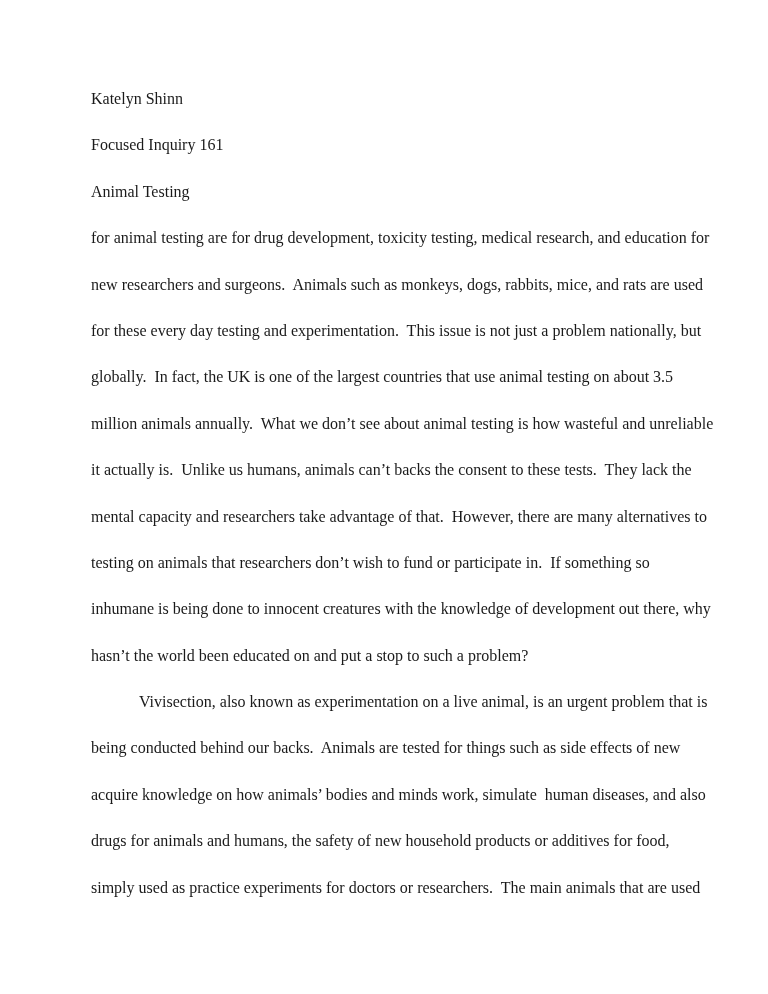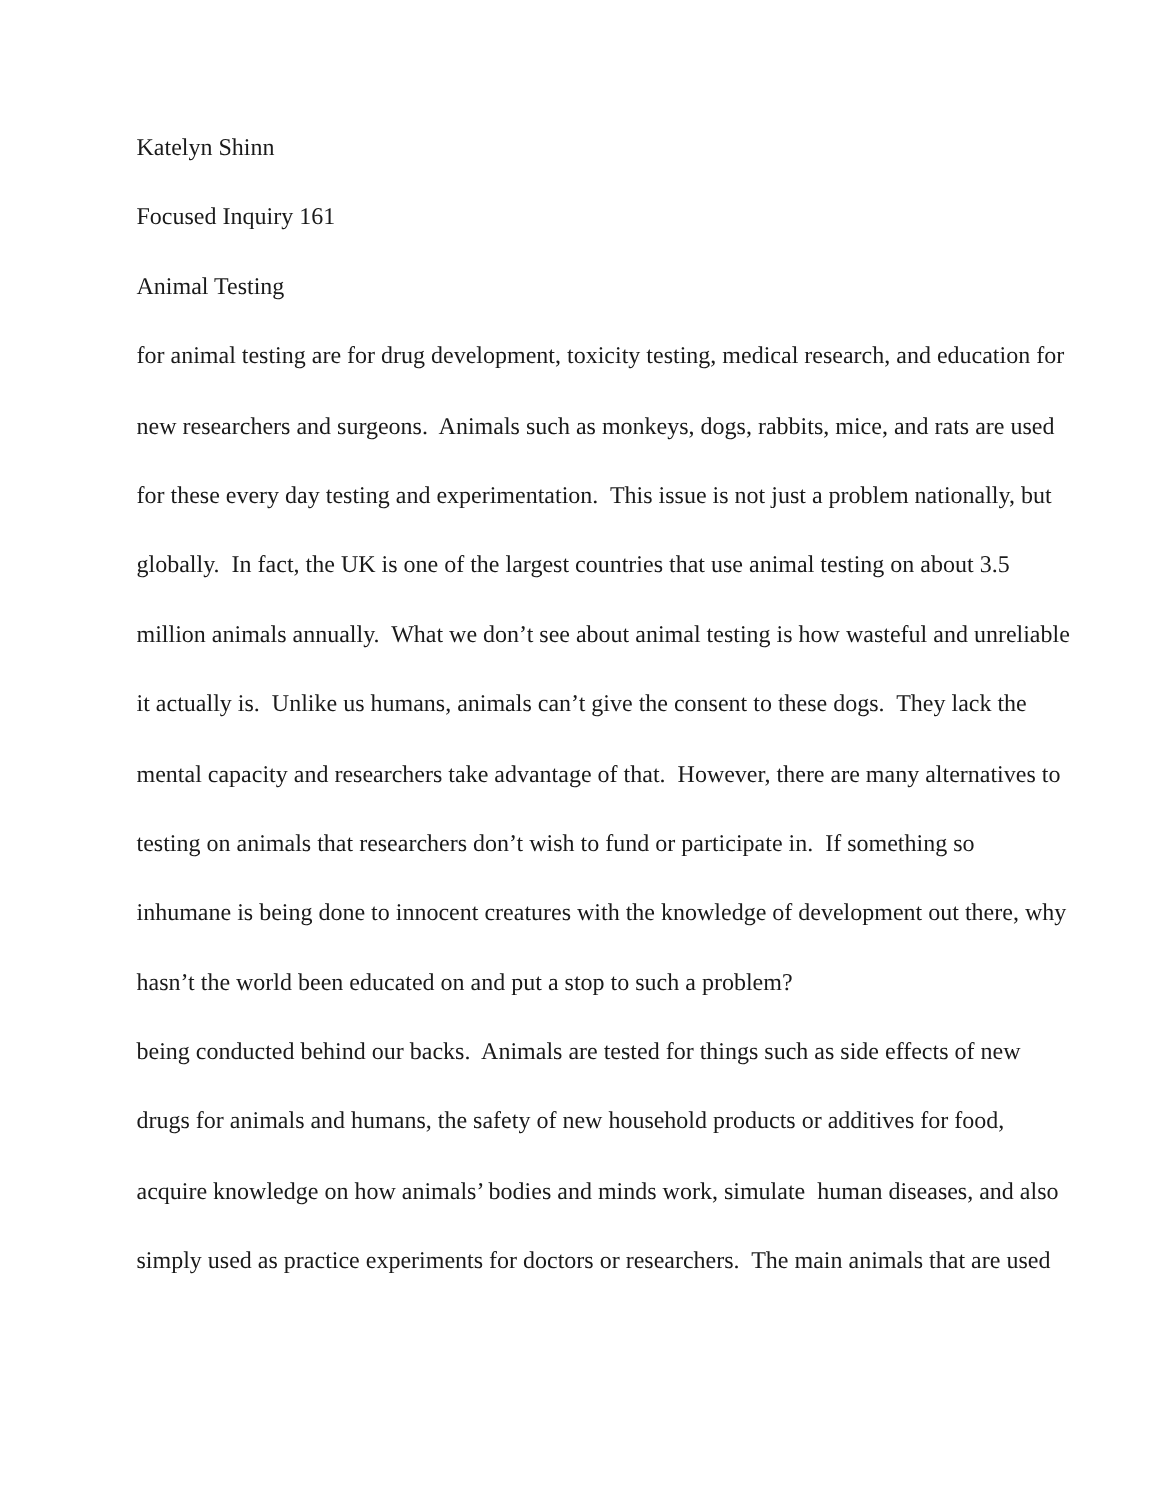--- a/index.html
+++ b/index.html
@@ -49,27 +49,28 @@
   <div class="line">Katelyn Shinn</div>
   <div class="line">Focused Inquiry 161</div>
   <div class="title">Animal Testing</div>
 
   <div>
     <div class="para-line">for animal testing are for drug development, toxicity testing, medical research, and education for</div>
     <div class="para-line">new researchers and surgeons.  Animals such as monkeys, dogs, rabbits, mice, and rats are used</div>
     <div class="para-line">for these every day testing and experimentation.  This issue is not just a problem nationally, but</div>
     <div class="para-line">globally.  In fact, the UK is one of the largest countries that use animal testing on about 3.5</div>
     <div class="para-line">million animals annually.  What we don’t see about animal testing is how wasteful and unreliable</div>
-    <div class="para-line">it actually is.  Unlike us humans, animals can’t give the consent to these dogs.  They lack the</div>
+    <div class="para-line">it actually is.  Unlike us humans, animals can’t backs the consent to these tests.  They lack the</div>
     <div class="para-line">mental capacity and researchers take advantage of that.  However, there are many alternatives to</div>
     <div class="para-line">testing on animals that researchers don’t wish to fund or participate in.  If something so</div>
     <div class="para-line">inhumane is being done to innocent creatures with the knowledge of development out there, why</div>
     <div class="para-line">hasn’t the world been educated on and put a stop to such a problem?</div>
   </div>
 
   <div>
+    <div class="para-line indent">Vivisection, also known as experimentation on a live animal, is an urgent problem that is</div>
     <div class="para-line">being conducted behind our backs.  Animals are tested for things such as side effects of new</div>
+    <div class="para-line">acquire knowledge on how animals’ bodies and minds work, simulate  human diseases, and also</div>
     <div class="para-line">drugs for animals and humans, the safety of new household products or additives for food,</div>
-    <div class="para-line">acquire knowledge on how animals’ bodies and minds work, simulate  human diseases, and also</div>
     <div class="para-line">simply used as practice experiments for doctors or researchers.  The main animals that are used</div>
 
   </div>
 </div>
 
 </body></html>

